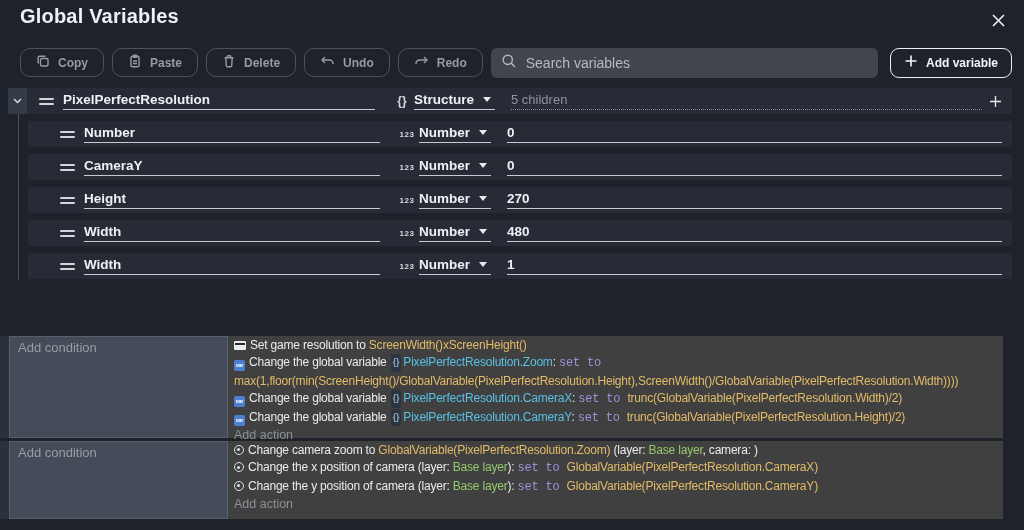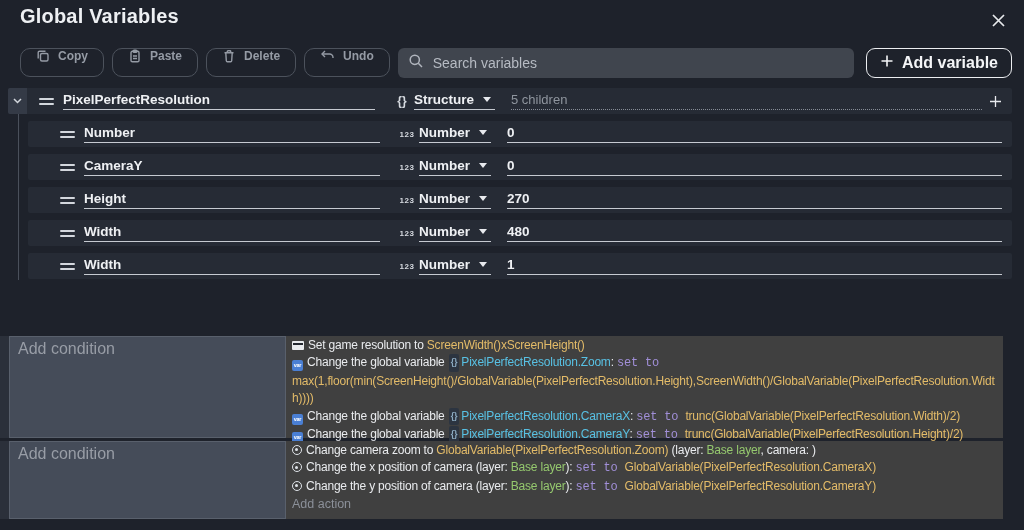--- a/index.html
+++ b/index.html
@@ -11,40 +11,40 @@
     position:relative;
     overflow:hidden;
   }
   
   .hdr-title { position:absolute; left:20px; top:5px; font-size:20px; font-weight:bold; letter-spacing:.2px; }
   .close-btn { position:absolute; right:16px; top:10px; width:20px; height:20px; cursor:pointer; display:flex; align-items:center; justify-content:center; }
 
   
   .toolbar { position:absolute; left:20px; right:12px; top:47px; height:31px; display:flex; align-items:center; }
   .tbtn {
-    height:29px; display:flex; gap:8px; padding:0 15px;
+    height:29px; display:flex; align-items:center; gap:8px; padding:0 15px;
     border:1px solid #4c525c; border-radius:10px; background:transparent;
     color:#959ba5; font-size:12px; font-weight:bold; margin-right:8px; cursor:pointer;
     font-family:"Liberation Sans", sans-serif;
   }
   .tbtn svg { flex:0 0 auto; }
   .searchbox {
     flex:1; height:30px; background:#40454e; border-radius:6px;
     display:flex; align-items:center; padding:12px 10px; margin-right:12px;
   }
   .search-input {
     flex:1; background:transparent; border:none; outline:none;
     color:#e6e8ec; font-size:14px; margin-left:9px;
     font-family:"Liberation Sans", sans-serif;
   }
   .search-input::placeholder { color:#b6bbc3; }
   .addvar-btn {
     height:30px; display:flex; align-items:center; gap:8px; padding:0 13px;
     border:1px solid #eceef1; border-radius:9px; background:transparent;
-    color:#f4f5f7; font-size:16px; font-weight:bold; cursor:pointer;
+    color:#f4f5f7; font-size:12px; font-weight:bold; cursor:pointer;
     font-family:"Liberation Sans", sans-serif;
   }
 
   
   .vars { position:absolute; left:8px; right:12px; top:88px; }
   .treeline { position:absolute; left:10px; top:26px; height:166px; width:1px; background:#4a505b; }
   .vrow { height:26px; display:flex; align-items:center; background:#262b35; border-radius:2px; margin-bottom:7px; position:relative; }
   .vrow.child { margin-left:20px; }
   .chevcell { width:19px; height:26px; background:#343a46; border-radius:2px 0 0 2px; display:flex; align-items:center; justify-content:center; margin-right:4px; cursor:pointer; }
   .drag { width:15px; display:flex; flex-direction:column; gap:3px; margin-left:8px; cursor:grab; }
@@ -72,22 +72,22 @@
     flex:1; margin:0 10px 0 16px; font-size:13.5px; font-weight:bold;
     border-bottom:1px solid #c6cad1; padding-bottom:2px; cursor:text;
   }
   .rowplus { width:26px; display:flex; align-items:center; justify-content:center; cursor:pointer; margin-right:4px; }
 
   
   .events { position:absolute; left:0; top:336px; width:1003px; }
   .event { display:flex; margin-bottom:3px; }
   .event .strip { width:9px; background:#2b303a; }
   .event .cond {
-    width:277px; background:#454c59; border:1px solid #59606c;
-    color:#989da6; font-size:16px; padding:3px 8px; cursor:pointer;
+    width:219px; background:#454c59; border:1px solid #59606c;
+    color:#989da6; font-size:13px; padding:3px 8px; cursor:pointer;
   }
   .event .acts { flex:1; background:#404040; padding:1px 4px 2px 6px; }
   .action { font-size:12px; line-height:17.4px; letter-spacing:-.2px; overflow-wrap:anywhere; cursor:pointer; color:#e9ebee; }
   .add-action { color:#8b9099; font-size:12.5px; line-height:17.4px; cursor:pointer; }
   .seg-expr  { color:var(--accent-expression); }
   .seg-var   { color:var(--accent-variable); }
   .seg-setto { color:var(--accent-set-to);font-family:Liberation Mono, monospace; }
   .seg-layer { color:var(--accent-layer); }
   .badge-var {
     display:inline-block; background:#2c3440; color:#8cabc2; border-radius:2px;
@@ -133,20 +133,27 @@
         </svg></span>
     <span>Delete</span>
   </button>
   <button class="tbtn">
     <span><svg width="15" height="13" viewBox="0 0 15 13" fill="none" stroke="#959ba5" stroke-width="1.4">
           <path d="M5 2 L2 5 L5 8"></path>
           <path d="M2 5 h7.5 a3.5 3.5 0 0 1 3.5 3.5 v0.5"></path>
         </svg></span>
     <span>Undo</span>
   </button>
+  <button class="tbtn">
+    <span><svg width="15" height="13" viewBox="0 0 15 13" fill="none" stroke="#959ba5" stroke-width="1.4">
+          <path d="M10 2 L13 5 L10 8"></path>
+          <path d="M13 5 h-7.5 a3.5 3.5 0 0 0 -3.5 3.5 v0.5"></path>
+        </svg></span>
+    <span>Redo</span>
+  </button>
   <div class="searchbox">
     <span><svg width="16" height="16" viewBox="0 0 16 16" fill="none" stroke="#b0b5bd" stroke-width="1.5">
           <circle cx="6.8" cy="6.8" r="4.6"></circle>
           <path d="M10.3 10.3 L14 14"></path>
         </svg></span>
     <input class="search-input" placeholder="Search variables" style="">
   </div>
   <button class="addvar-btn">
     <span><svg width="14" height="14" viewBox="0 0 14 14" fill="none" stroke="#f4f5f7" stroke-width="1.6">
           <path d="M7 1.5 V12.5 M1.5 7 H12.5"></path>

